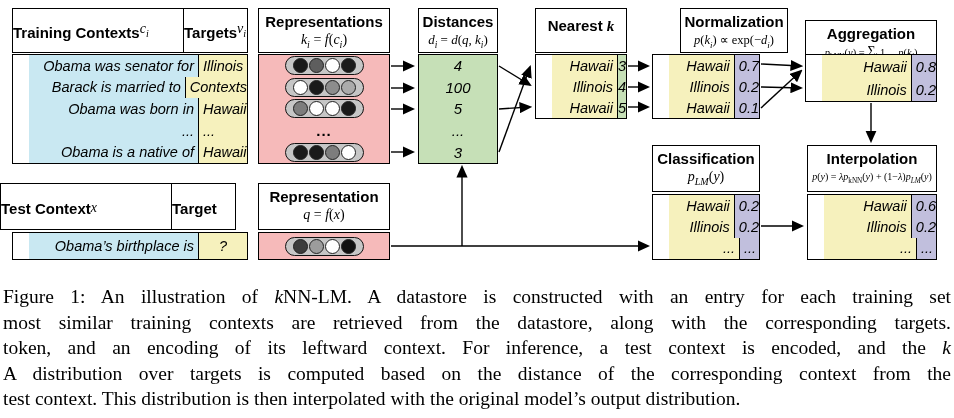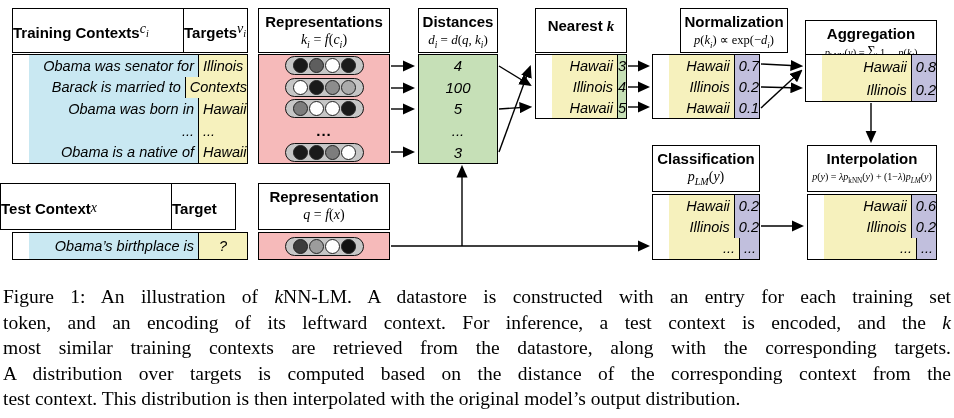--- a/index.html
+++ b/index.html
@@ -279,19 +279,19 @@
     <line x1="871" y1="103" x2="871" y2="141" stroke="#000" stroke-width="1.4" marker-end="url(#ah)"></line>
 
     <line x1="761" y1="226" x2="802" y2="226" stroke="#000" stroke-width="1.4" marker-end="url(#ah)"></line>
 
     <line x1="391" y1="246" x2="648" y2="246" stroke="#000" stroke-width="1.4" marker-end="url(#ah)"></line>
     <line x1="462" y1="246" x2="462" y2="167" stroke="#000" stroke-width="1.4" marker-end="url(#ah)"></line>
   </svg>
 
   <div id="caption">
     <div class="capline jl"><span>Figure 1: An illustration of </span><span class="it">k</span><span>NN-LM. A datastore is constructed with an entry for each training set</span></div>
+    <div class="capline jl"><span>most similar training contexts are retrieved from the datastore, along with the corresponding targets.</span></div>
     <div class="capline jl"><span>token, and an encoding of its leftward context. For inference, a test context is encoded, and the </span><span class="it">k</span></div>
-    <div class="capline jl"><span>most similar training contexts are retrieved from the datastore, along with the corresponding targets.</span></div>
     <div class="capline jl"><span>A distribution over targets is computed based on the distance of the corresponding context from the</span></div>
     <div class="capline last"><span>test context. This distribution is then interpolated with the original model’s output distribution.</span></div>
   </div>
 
 </div>
 
 </body></html>

